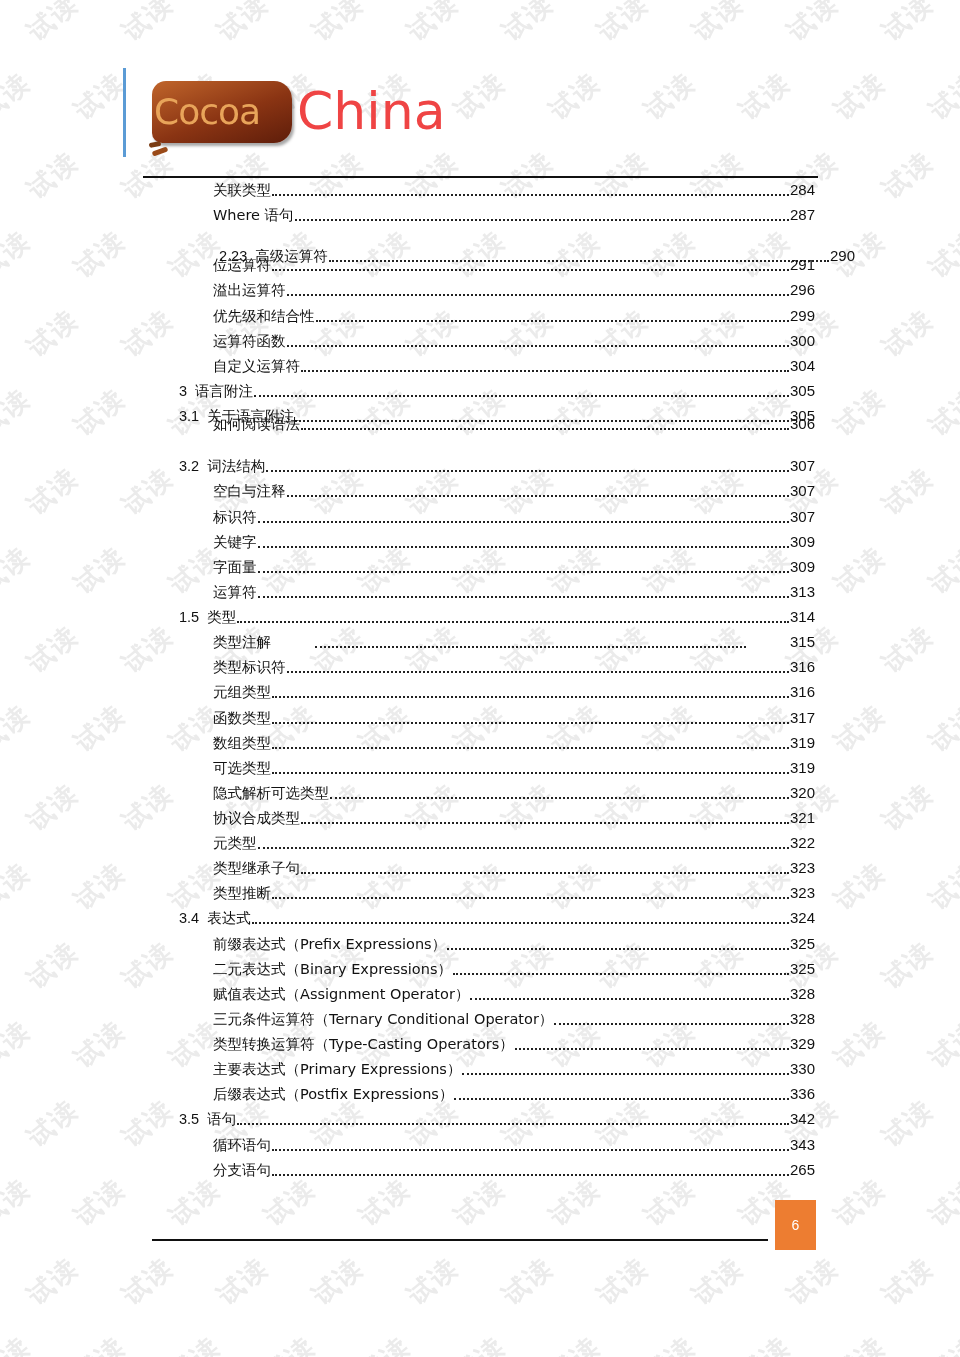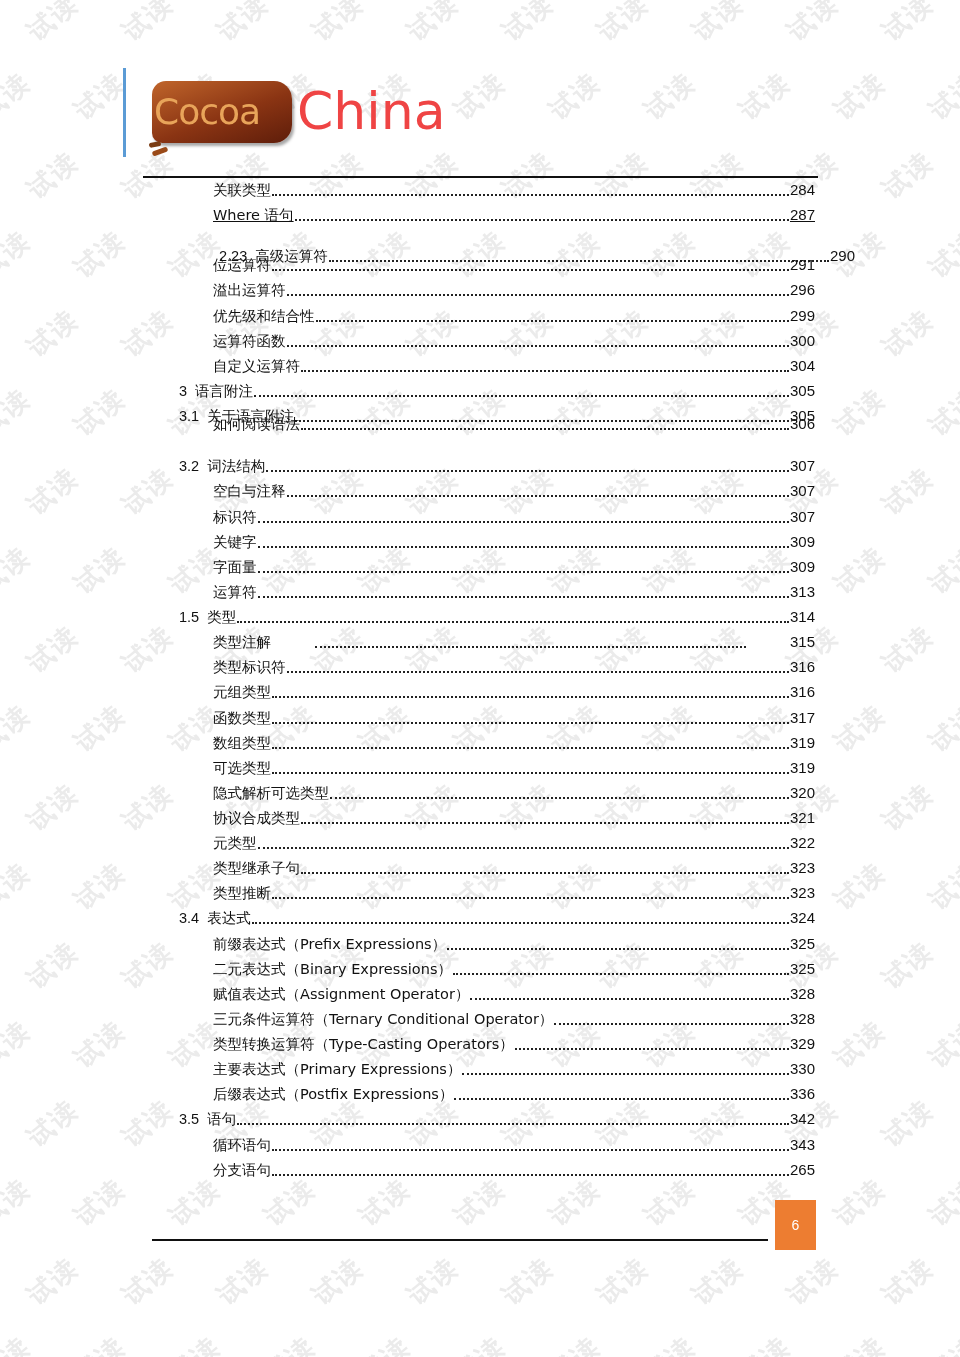--- a/index.html
+++ b/index.html
@@ -271,21 +271,21 @@
     <span class="logo-china-text">China</span>
   </div>
   <div class="header-rule"></div>
 
   <div class="toc" id="toc">
       <div class="toc-row l2" style="top: 0px;">
         <span class="title">关联类型</span>
         <span class="leader"></span>
         <span class="page-num">284</span>
       </div>
-      <div class="toc-row l2" style="top: 25.12px; text-decoration: underline;">
+      <div class="toc-row l2" style="top: 25.12px;">
         <span class="title">Where  语句</span>
         <span class="leader"></span>
         <span class="page-num">287</span>
       </div>
       <div class="toc-row l1" style="top: 66px; margin-left: 40px;">
         <span class="num">2.23</span>
         <span class="title">高级运算符</span>
         <span class="leader"></span>
         <span class="page-num">290</span>
       </div>

